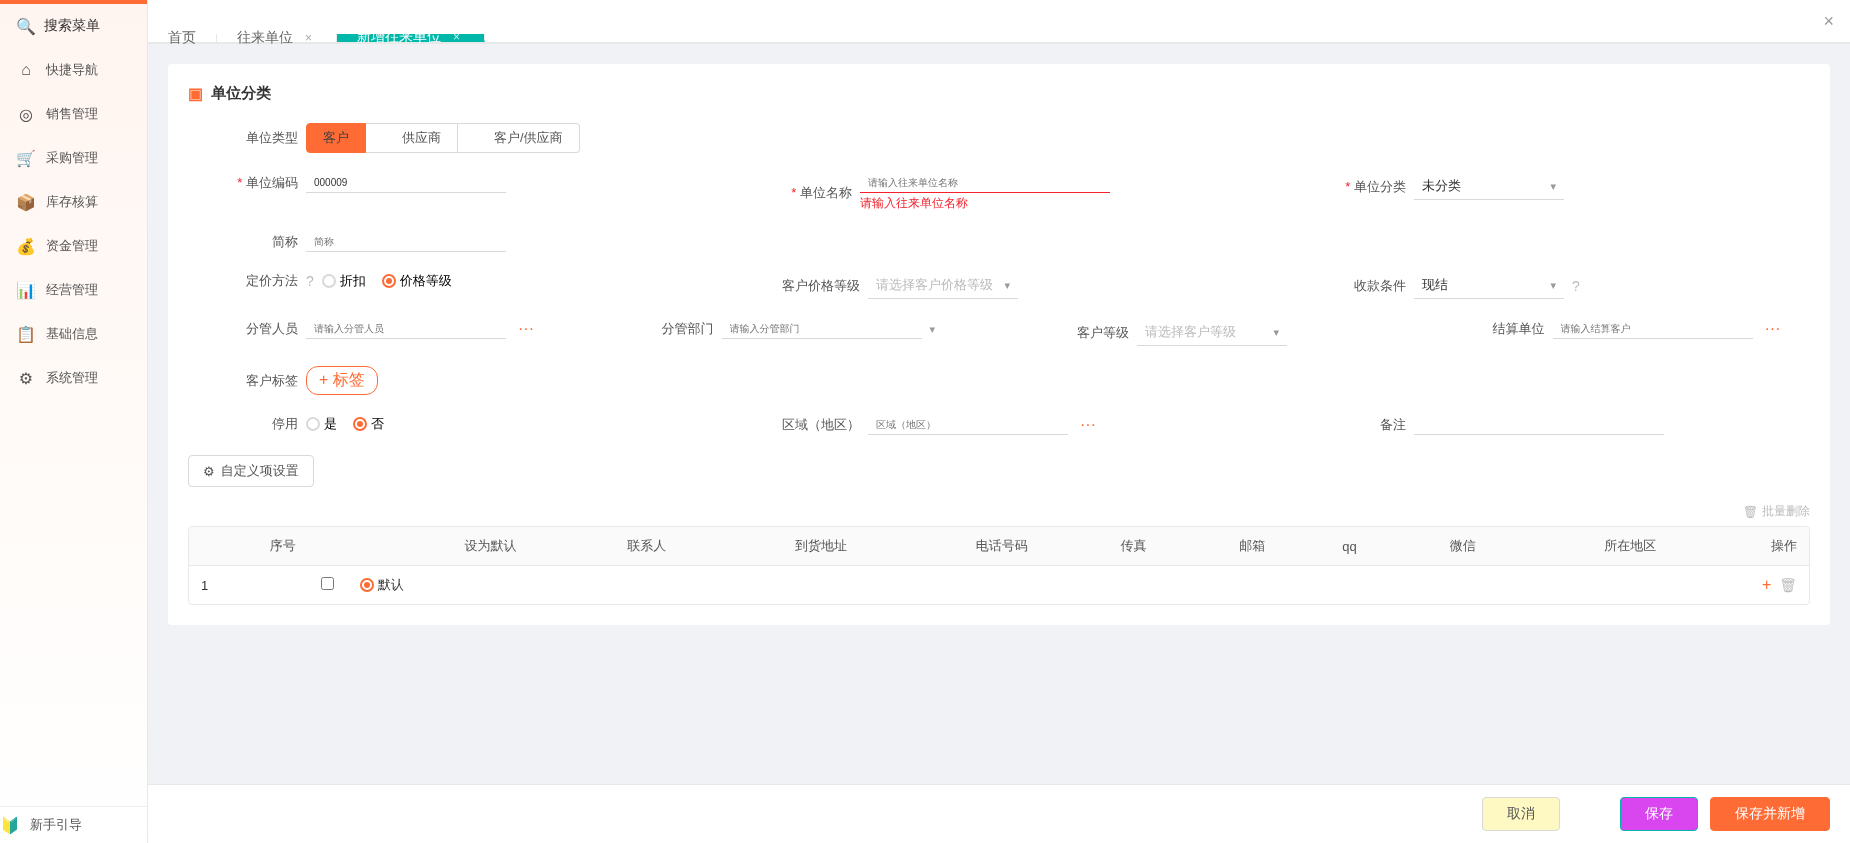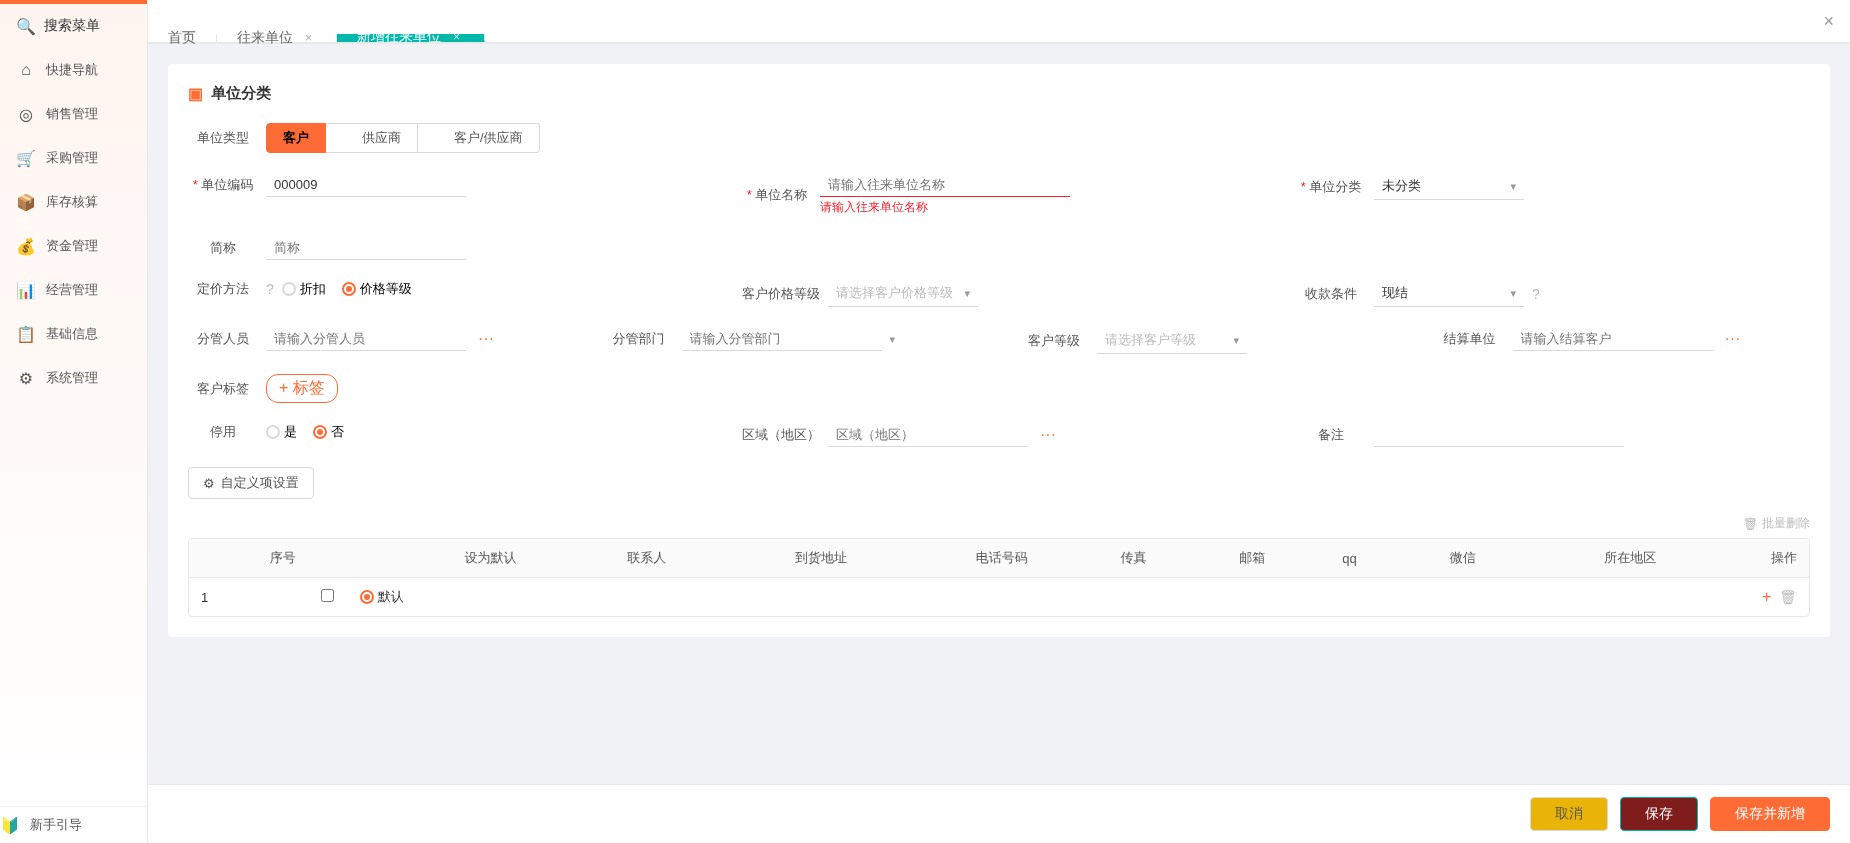--- a/index.html
+++ b/index.html
@@ -141,33 +141,34 @@
       align-items: center;
       flex: 1;
       gap: 8px;
       min-width: 0;
     }
     .form-label {
       white-space: nowrap;
       color: #555;
       font-size: 13px;
       min-width: 70px;
-      text-align: center;
+      text-align: right;
       flex-shrink: 0;
+      margin-left: 40px;
     }
     .form-label.required::before {
       content: '* ';
       color: #f5222d;
     }
     .form-input {
       border: none;
       border-bottom: 1px solid #d9d9d9;
       outline: none;
       padding: 4px 8px;
-      font-size: 13px;
+      font-size: 10px;
       color: #333;
       background: transparent;
       width: 200px;
       flex-shrink: 0;
     }
     .form-input.error { border-bottom-color: #f5222d; }
     .form-input-wide { width: 250px; }
     .form-select {
       border: none;
       border-bottom: 1px solid #d9d9d9;
@@ -209,22 +210,21 @@
       cursor: pointer;
       font-size: 13px;
       color: #555;
     }
     .unit-type-btn:first-child { border-radius: 4px 0 0 4px; }
     .unit-type-btn:last-child { border-radius: 0 4px 4px 0; }
     .unit-type-btn:not(:first-child) { border-left: none; padding-left: 36px; }
     .unit-type-btn.active {
       background: #ff6b35;
       border-color: #ff6b35;
-      color: #000000;
-      font-weight: bold;
+      color: #404040;
     }
 
     
     .radio-group { display: flex; align-items: flex-end; gap: 16px; }
     .radio-item { display: flex; align-items: center; gap: 4px; cursor: pointer; }
     .radio-circle {
       width: 14px;
       height: 14px;
       border-radius: 50%;
       border: 2px solid #d9d9d9;
@@ -340,22 +340,22 @@
       justify-content: flex-end;
       gap: 12px;
     }
     .btn {
       padding: 7px 24px;
       border-radius: 4px;
       cursor: pointer;
       font-size: 14px;
       border: 1px solid #d9d9d9;
     }
-    .btn-default { background: #eab308; color: #555; }
-    .btn-primary { background: #7f1d1d; color: #fff; border-color: #00b8a9; }
+    .btn-default { background: #fef9c3; color: #555; }
+    .btn-primary { background: #d946ef; color: #fff; border-color: #00b8a9; margin-left: 48px; }
     .btn-warning { background: #ff6b35; color: #fff; border-color: #ff6b35; }
 
     
     .form-separator { flex: 0 0 40px; }
   </style>
 </head>
 <body>
 
 <div class="sidebar">
   <div class="sidebar-top"></div>

